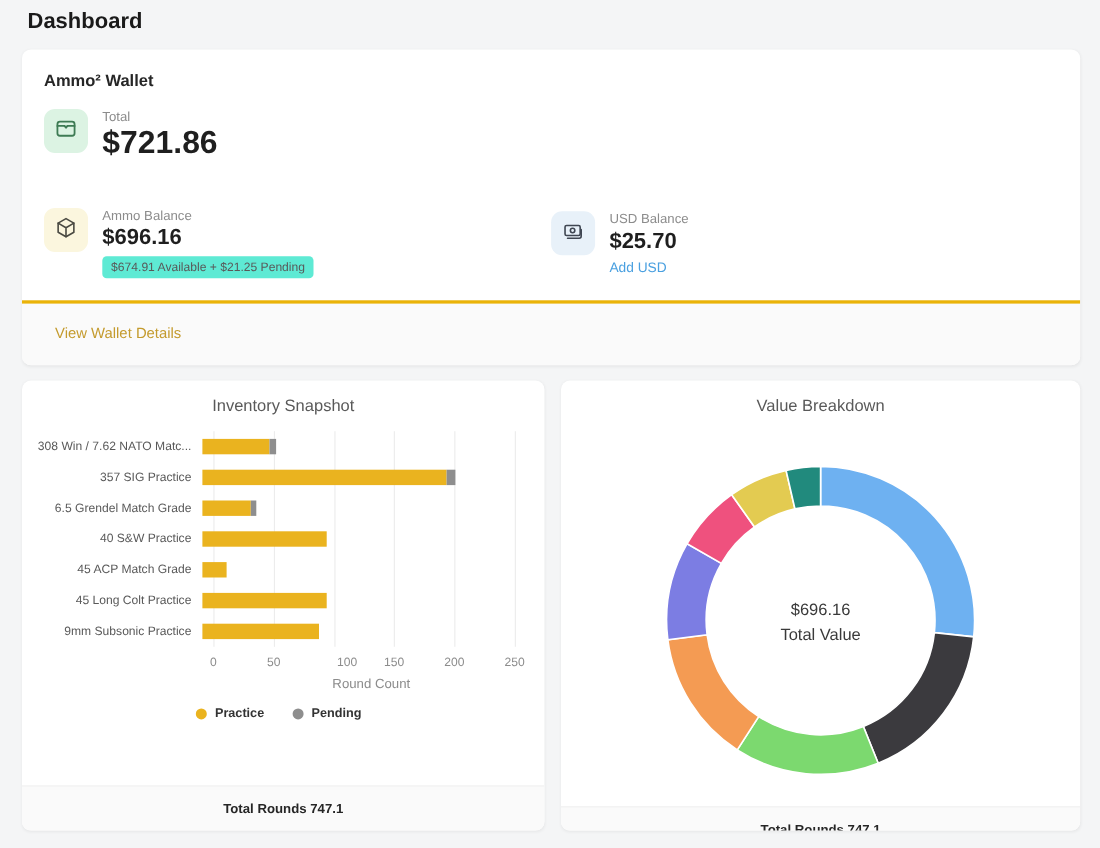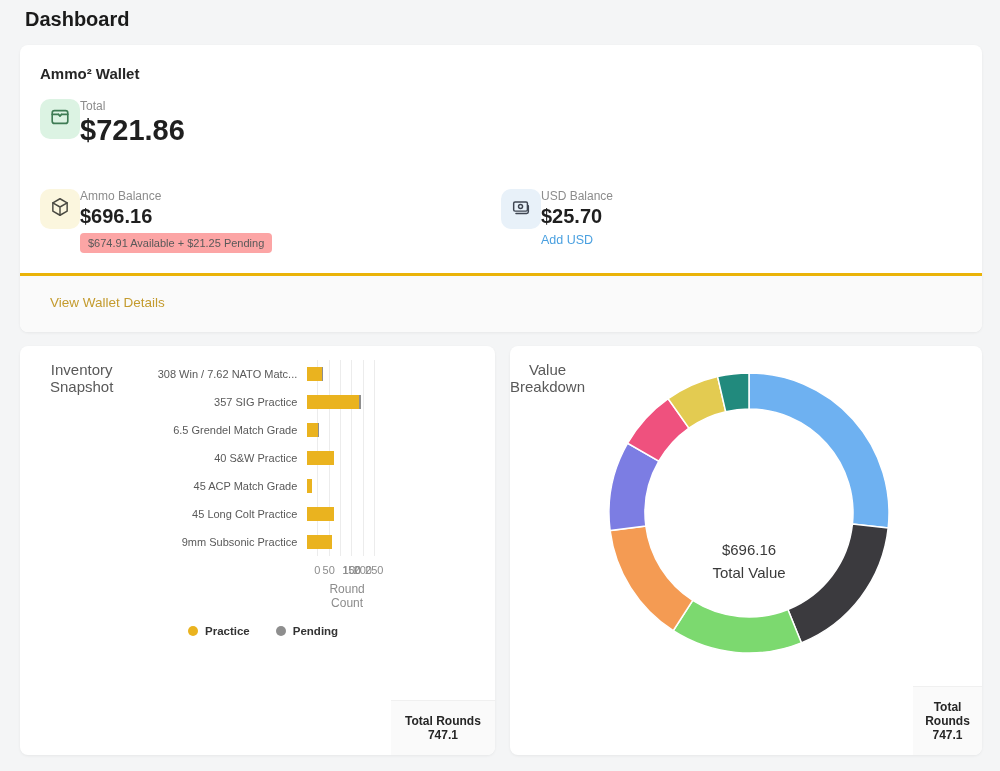--- a/index.html
+++ b/index.html
@@ -25,39 +25,39 @@
   .wallet-title { font-size:15px; font-weight:bold; color:#262626; }
   .row { display:flex; align-items:flex-start; }
   .total-row { margin-top:17px; }
   .icon-box {
     width:40px; height:40px; border-radius:10px; flex:0 0 40px;
     display:flex; align-items:center; justify-content:center;
   }
   .icon-green { background:#dcf3e3; }
   .icon-yellow { background:#fbf6de; }
   .icon-blue  { background:#e8f1f9; }
-  .stat-text { }
+  .stat-text { margin-left:13px; }
   .stat-label { font-size:12px; color:#8c8c8c; }
   .total-value { font-size:29px; font-weight:bold; color:#1f1f1f; margin-top:1px; }
-  .balances-row { margin-top:42px; }
+  .balances-row { margin-top:42px;align-items:center; }
   .balance-col { display:flex; width:475px; }
   .balance-value { font-size:20px; font-weight:bold; color:#1f1f1f; margin-top:2px; }
   .breakdown-pill {
-    display:inline-block; margin-top:5px; background:#fca5a5;
+    display:inline-block; margin-top:5px; background:#5eead4;
     border-radius:4px; padding:4px 8px; font-size:11px; color:#595959;
   }
   .add-usd { margin-top:5px; font-size:12.5px; color:#4aa0e0; cursor:pointer; width:max-content; }
   .wallet-footer {
     margin-top:20px; background:#fafafa; border-top:3px solid #eab308;
     padding:19px 20px 22px 30px;
   }
   .wallet-footer-link { font-size:13.5px; color:#c49b2e; cursor:pointer; width:max-content; }
   
   .cards-row { display:flex; gap:15px; margin:14px 18px 0 20px; }
-  .chart-card { height:409px; display:flex; flex-direction:row; }
+  .chart-card { height:409px; display:flex; flex-direction:column; }
   .left-card  { width:475px; flex:0 0 475px; }
   .right-card { flex:1;gap:19px; }
   .chart-title { text-align:center; margin-top:15px; font-size:15px; color:#595959; }
   .chart-footer {
     margin-top:auto; background:#fafafa; border-top:1px solid #f0f0f0;
     text-align:center; padding:13px 0; font-size:12px; font-weight:bold; color:#262626;
   }
   
   .bar-chart { padding:0 14px 0 6px; }
   .plot { position:relative; margin-top:14px; }

